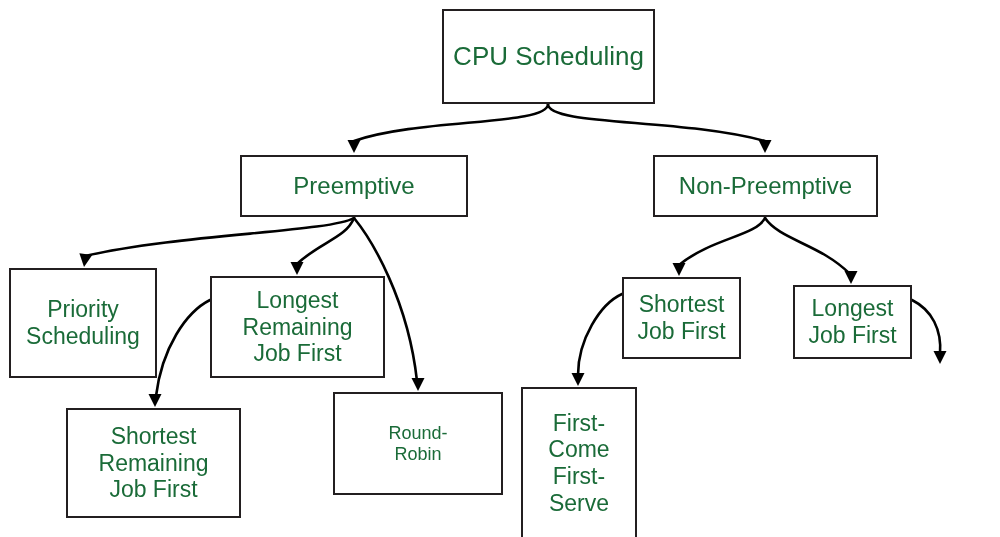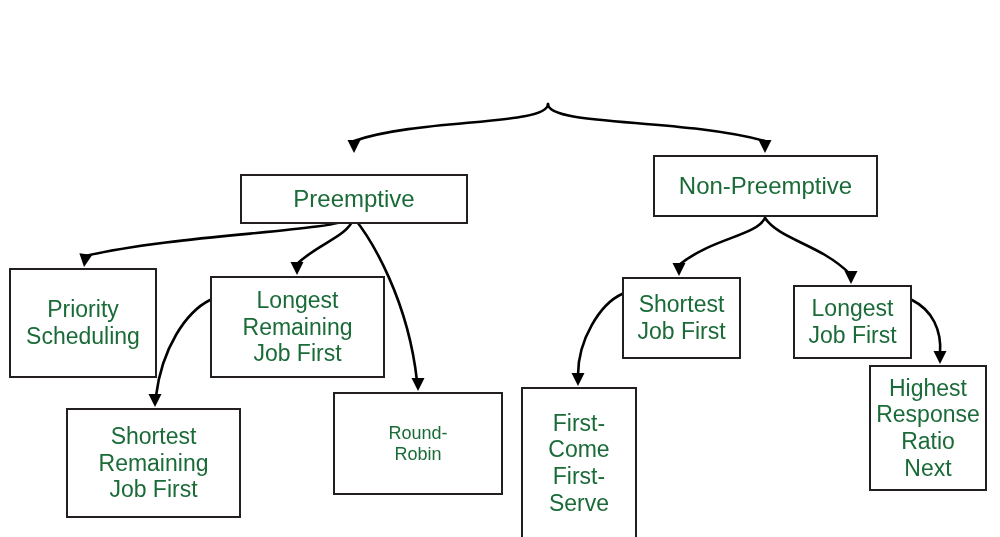--- a/index.html
+++ b/index.html
@@ -80,22 +80,23 @@
       <g>
         <path d="M 622 294 C 600 304, 578 340, 578 375" fill="none" stroke="#000000" stroke-width="2.6" stroke-linecap="round"></path>
         <polygon points="-6.5,-13 6.5,-13 0,0" fill="#000000" transform="translate(578,386) rotate(0)"></polygon>
       </g>
       <g>
         <path d="M 912 300 C 932 310, 942 330, 940 354" fill="none" stroke="#000000" stroke-width="2.6" stroke-linecap="round"></path>
         <polygon points="-6.5,-13 6.5,-13 0,0" fill="#000000" transform="translate(940,364) rotate(0)"></polygon>
       </g>
     </svg>
 
+  <div class="node" style="left: 442px; top: 9px; width: 213px; height: 95px; font-size: 26px; color: rgb(26, 107, 56); border-color: rgb(35, 31, 32);">CPU Scheduling</div>
 
-  <div class="node" style="left: 240px; top: 155px; width: 228px; height: 50px; font-size: 24px; color: rgb(26, 107, 56); border-color: rgb(35, 31, 32); margin-top: 19px;">Preemptive</div>
+  <div class="node" style="left: 240px; top: 155px; width: 228px; height: 62px; font-size: 24px; color: rgb(26, 107, 56); border-color: rgb(35, 31, 32);">Preemptive</div>
 
   <div class="node" style="left: 9px; top: 268px; width: 148px; height: 110px; font-size: 23px; color: rgb(26, 107, 56); border-color: rgb(35, 31, 32);">Priority
 Scheduling</div>
 
   <div class="node" style="left: 653px; top: 155px; width: 225px; height: 62px; font-size: 24px; color: rgb(26, 107, 56); border-color: rgb(35, 31, 32);">Non-Preemptive</div>
 
   <div class="node" style="left: 210px; top: 276px; width: 175px; height: 102px; font-size: 23px; color: rgb(26, 107, 56); border-color: rgb(35, 31, 32);">Longest
 Remaining
 Job First</div>
 
@@ -110,18 +111,14 @@
 Job First</div>
 
   <div class="node" style="left: 793px; top: 285px; width: 119px; height: 74px; font-size: 23px; color: rgb(26, 107, 56); border-color: rgb(35, 31, 32);">Longest
 Job First</div>
 
   <div class="node" style="left: 521px; top: 387px; width: 116px; height: 152px; font-size: 23px; color: rgb(26, 107, 56); border-color: rgb(35, 31, 32);">First-
 Come
 First-
 Serve</div>
 
-  <div class="node" style="left: 869px; top: 365px; width: 118px; height: 126px; font-size: 23px; color: rgb(26, 107, 56); border-color: rgb(35, 31, 32);">Highest
-Response
-Ratio
-Next</div>
 
 </div>
 
 </body></html>

